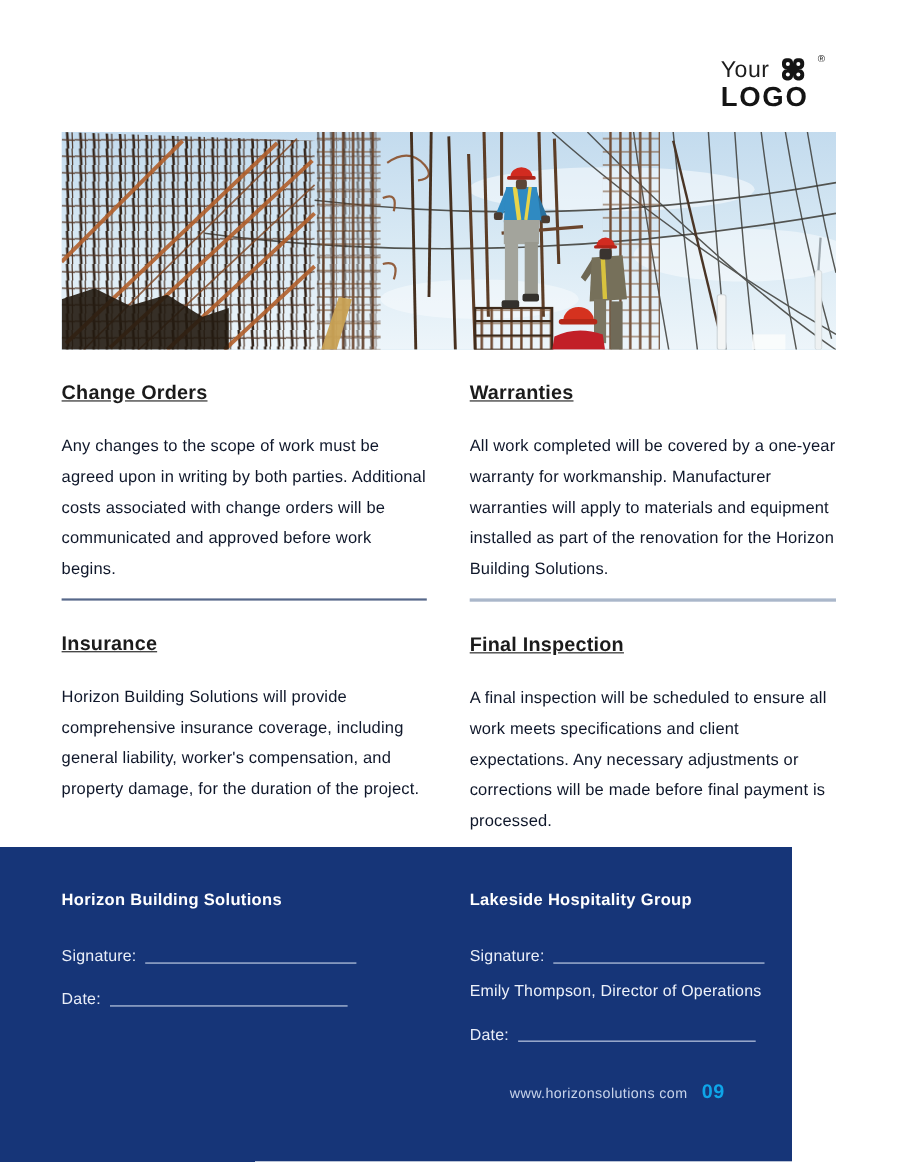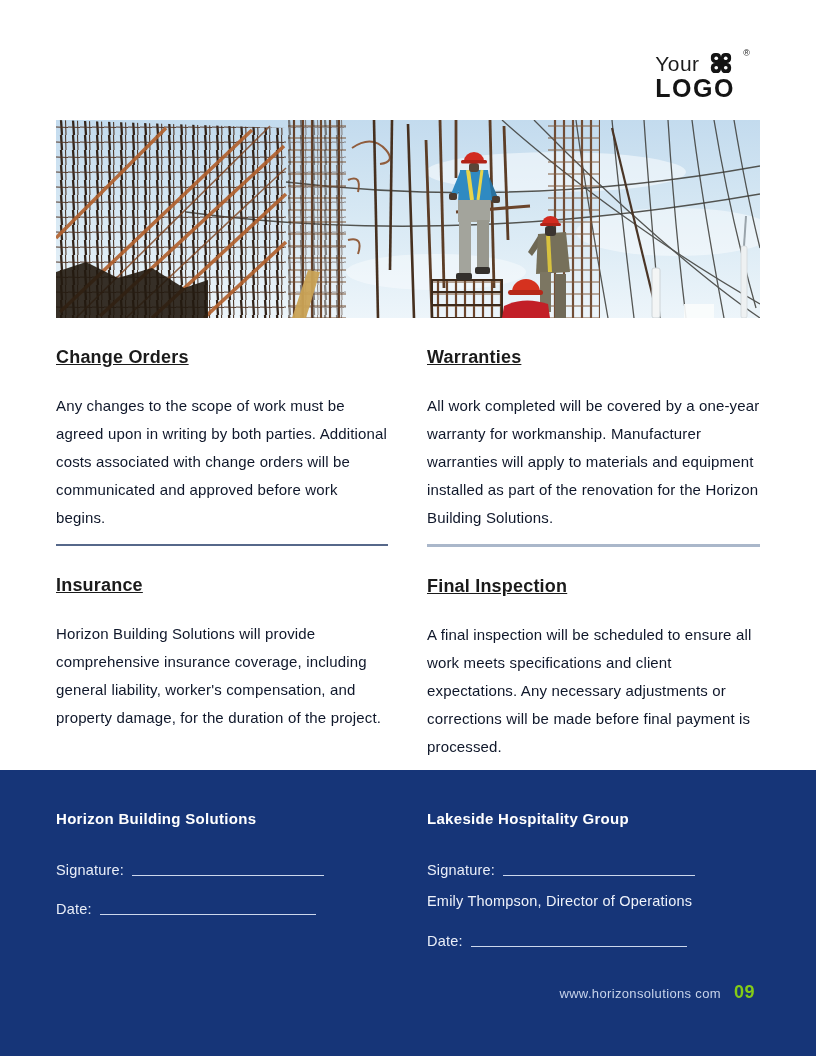--- a/index.html
+++ b/index.html
@@ -30,35 +30,35 @@
     position:absolute; left:56px; top:346px; width:704px;
     display:grid; grid-template-columns:332px 333px; column-gap:39px;
   }
   .sec-title { font-size:18px; line-height:22px; font-weight:700; color:#1b1b1b; letter-spacing:.2px; margin:0 0 24px 0;text-decoration:underline; }
   .sec-body { font-size:15px; line-height:28px; color:#0f172a; letter-spacing:.15px; margin:0; }
   .divider { border:none; height:2px; margin:12px 0 28px 0; }
   .divider.dark { background:#56688a; }
   .divider.light { background:#aab7ca; height:2.5px; }
 
   
-  .footer { position:absolute; left:0; top:770px; width:816px; height:286px; background:#163578; color:#fff; }
+  .footer { position:absolute; left:0; top:770px; width:720px; height:286px; background:#163578; color:#fff; }
   .sig-block { position:absolute; top:40px; width:345px; }
   .sig-block.a { left:56px; }
   .sig-block.b { left:427px; }
   .sig-company { font-size:15px; line-height:18px; font-weight:700; letter-spacing:.3px; color:#ffffff; margin-bottom:31px; }
   .sig-row { display:flex; align-items:flex-end; height:19px; font-size:14.5px; color:#e9eef8; letter-spacing:.2px; }
   .sig-line { display:inline-block; border-bottom:1.5px solid #ccd7ec; height:16px; margin-left:8px; margin-bottom:2px; }
   .sig-line.w-sig { width:192px; }
   .sig-line.w-date { width:216px; }
   .sig-name { font-size:14.5px; line-height:18px; color:#eef2fa; letter-spacing:.2px; margin-top:14px; }
   .sig-row.date { margin-top:20px; }
 
   .site-row { position:absolute; top:212px; right:61px; display:flex; align-items:baseline; gap:13px;text-align:center; }
   .site-url { font-size:13px; color:#c7d3ea; letter-spacing:.35px; }
-  .site-page { font-size:18px; font-weight:700; color:#84cc16; letter-spacing:.5px; }
+  .site-page { font-size:18px; font-weight:700; color:#0ea5e9; letter-spacing:.5px; }
 </style>
 </head>
 <body>
 
 <div class="logo">
   <div class="logo-top">
     <span class="logo-your">Your</span>
     <span class="logo-icon">
       <svg width="22" height="22" viewBox="0 0 24 24">
         <g fill="#141414">

